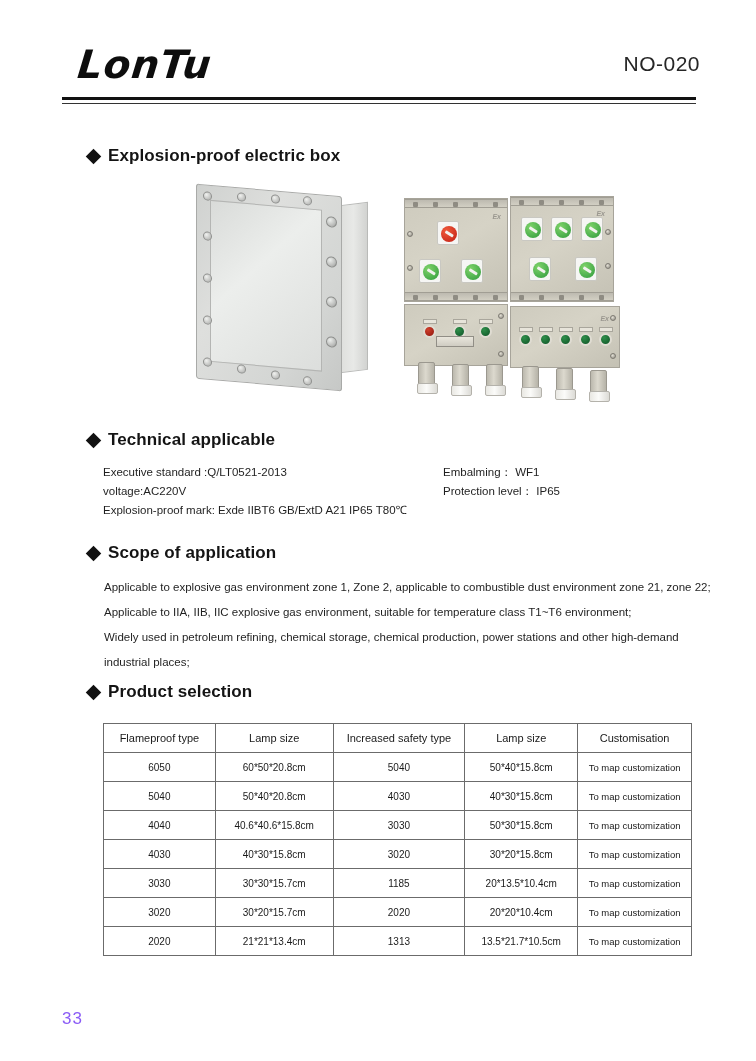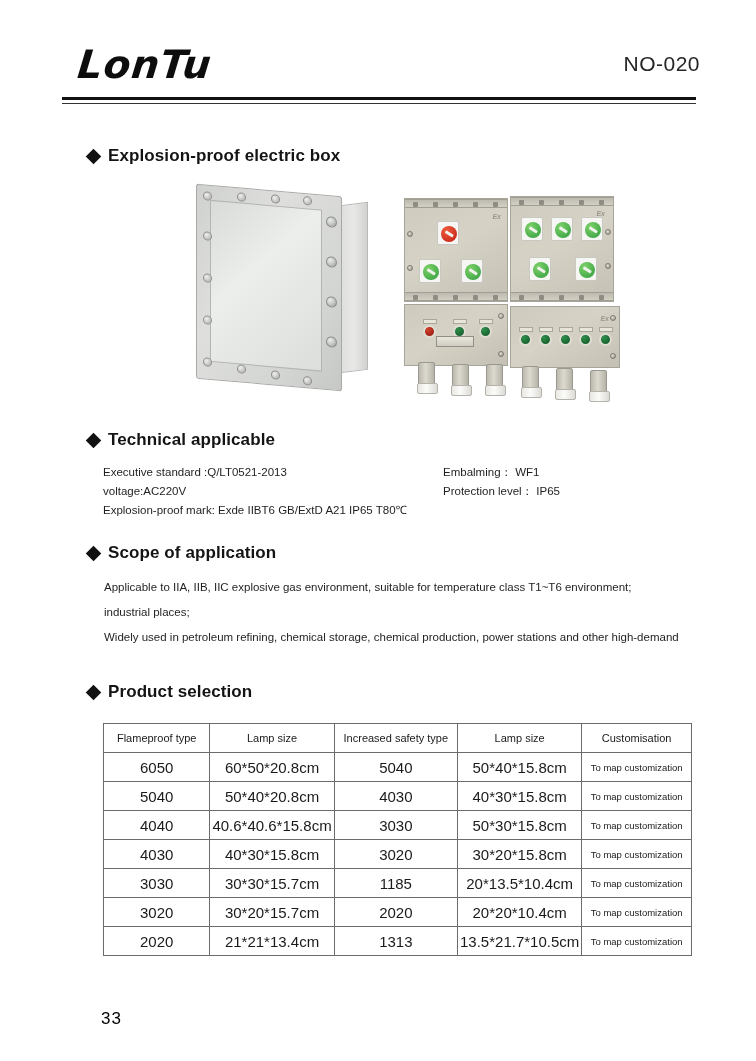--- a/index.html
+++ b/index.html
@@ -169,32 +169,32 @@
     width:589px; border-collapse:collapse;
     background:#fff;
   }
   table.sel th, table.sel td {
     border:1px solid #6b6b6b;
     text-align:center; vertical-align:middle;
     font-weight:normal; color:#1a1a1a;
     height:29px; padding:0 2px;
   }
   table.sel th { font-size:11px; }
-  table.sel td { font-size:15px; }
+  table.sel td { font-size:10px; }
   table.sel td.cust { font-size:9.5px; }
   table.sel col.c1 { width:112px; }
   table.sel col.c2 { width:118px; }
   table.sel col.c3 { width:132px; }
   table.sel col.c4 { width:113px; }
   table.sel col.c5 { width:114px; }
 
   
   .page-num {
     position:absolute; left:62px; top:1009px;
-    font-size:17px; color:#000000; letter-spacing:1px;margin-left:39px;
+    font-size:17px; color:#8b5cf6; letter-spacing:1px;
   }
 </style>
 </head>
 <body>
 
 <div class="page">
 
   <div class="header">
     <div class="logo">
       <span>LonTu</span>
@@ -383,23 +383,24 @@
       <p>Protection level： IP65</p>
     </div>
   </div>
 
   <div class="heading h-scope">
     <span class="diamond"></span>
     <span>Scope of application</span>
   </div>
 
   <div class="scope">
+    <p>Applicable to explosive gas environment zone 1, Zone 2, applicable to combustible dust environment zone 21, zone 22;</p>
     <p>Applicable to IIA, IIB, IIC explosive gas environment, suitable for temperature class T1~T6 environment;</p>
+    <p>Widely used in petroleum refining, chemical storage, chemical production, power stations and other high-demand</p>
     <p>industrial places;</p>
-    <p>Widely used in petroleum refining, chemical storage, chemical production, power stations and other high-demand</p>
   </div>
 
   <div class="heading h-prod">
     <span class="diamond"></span>
     <span>Product selection</span>
   </div>
 
   <table class="sel">
     <colgroup>
       <col class="c1">

